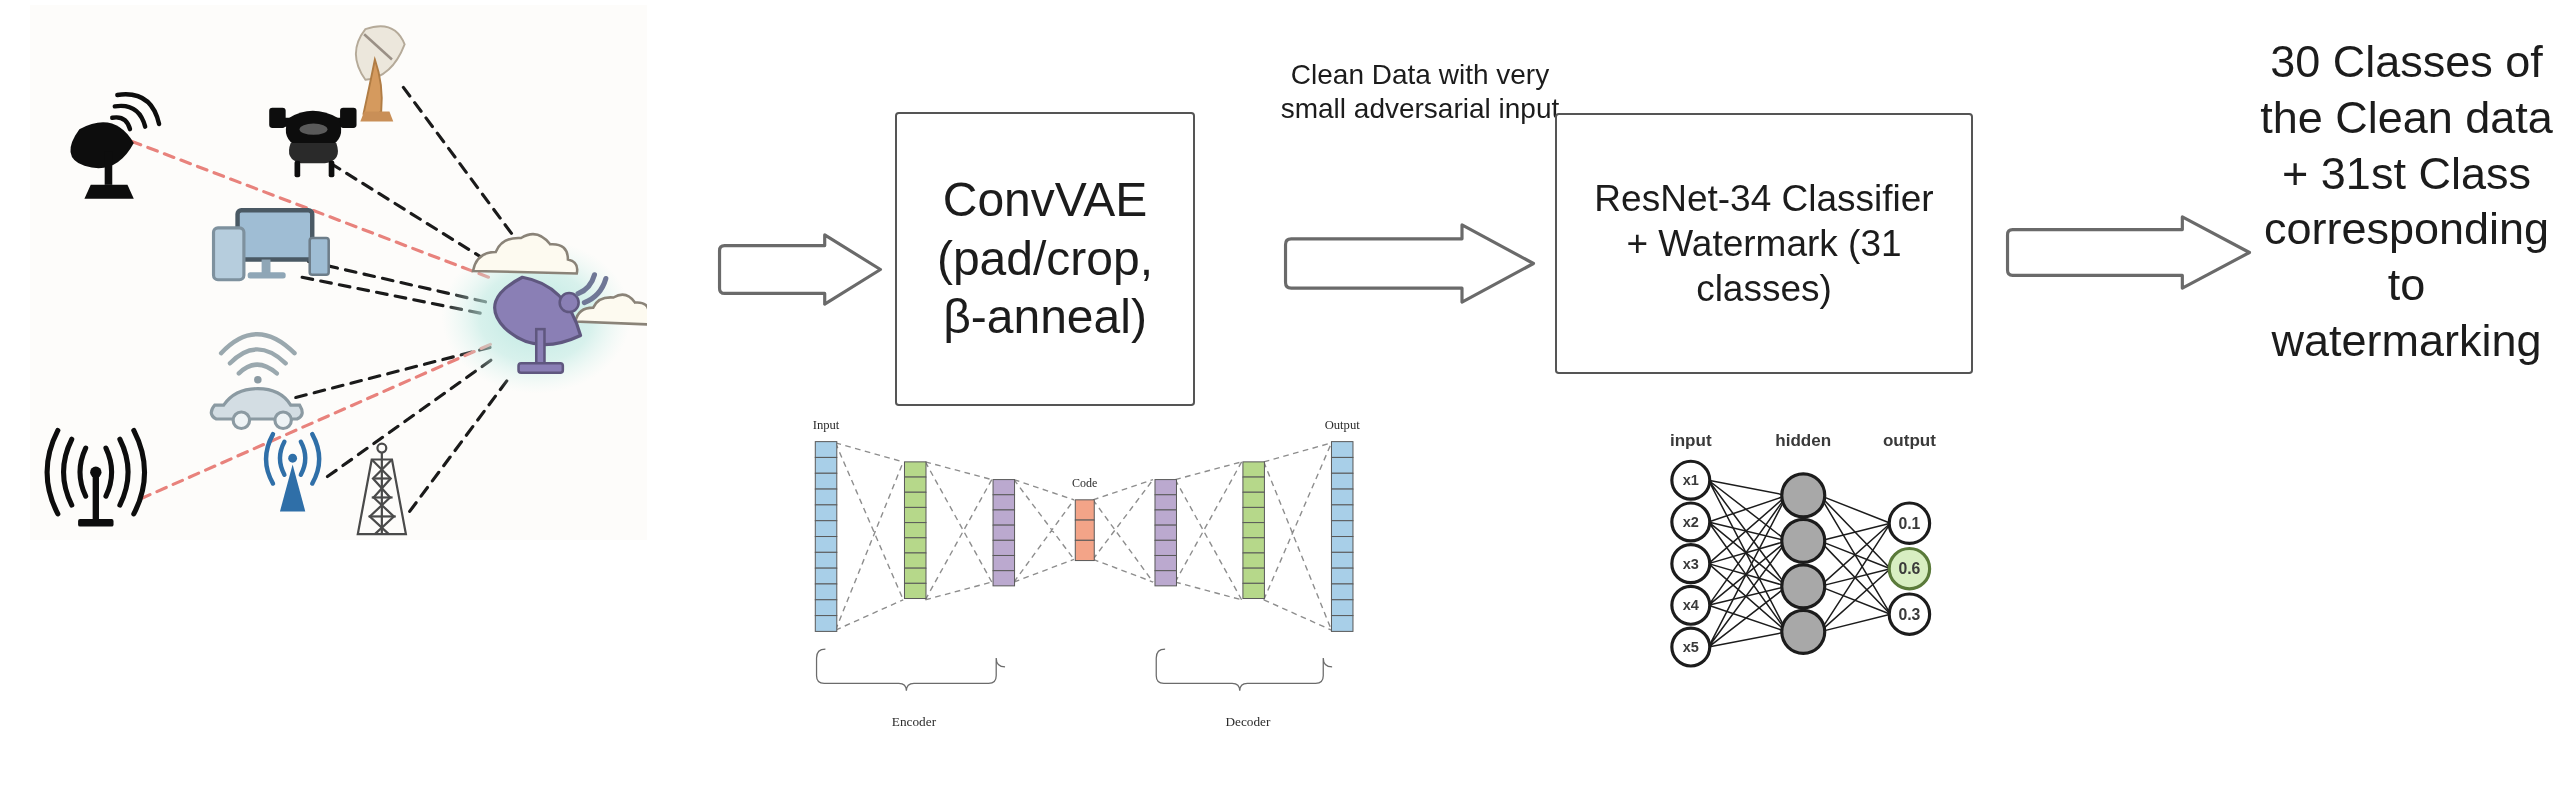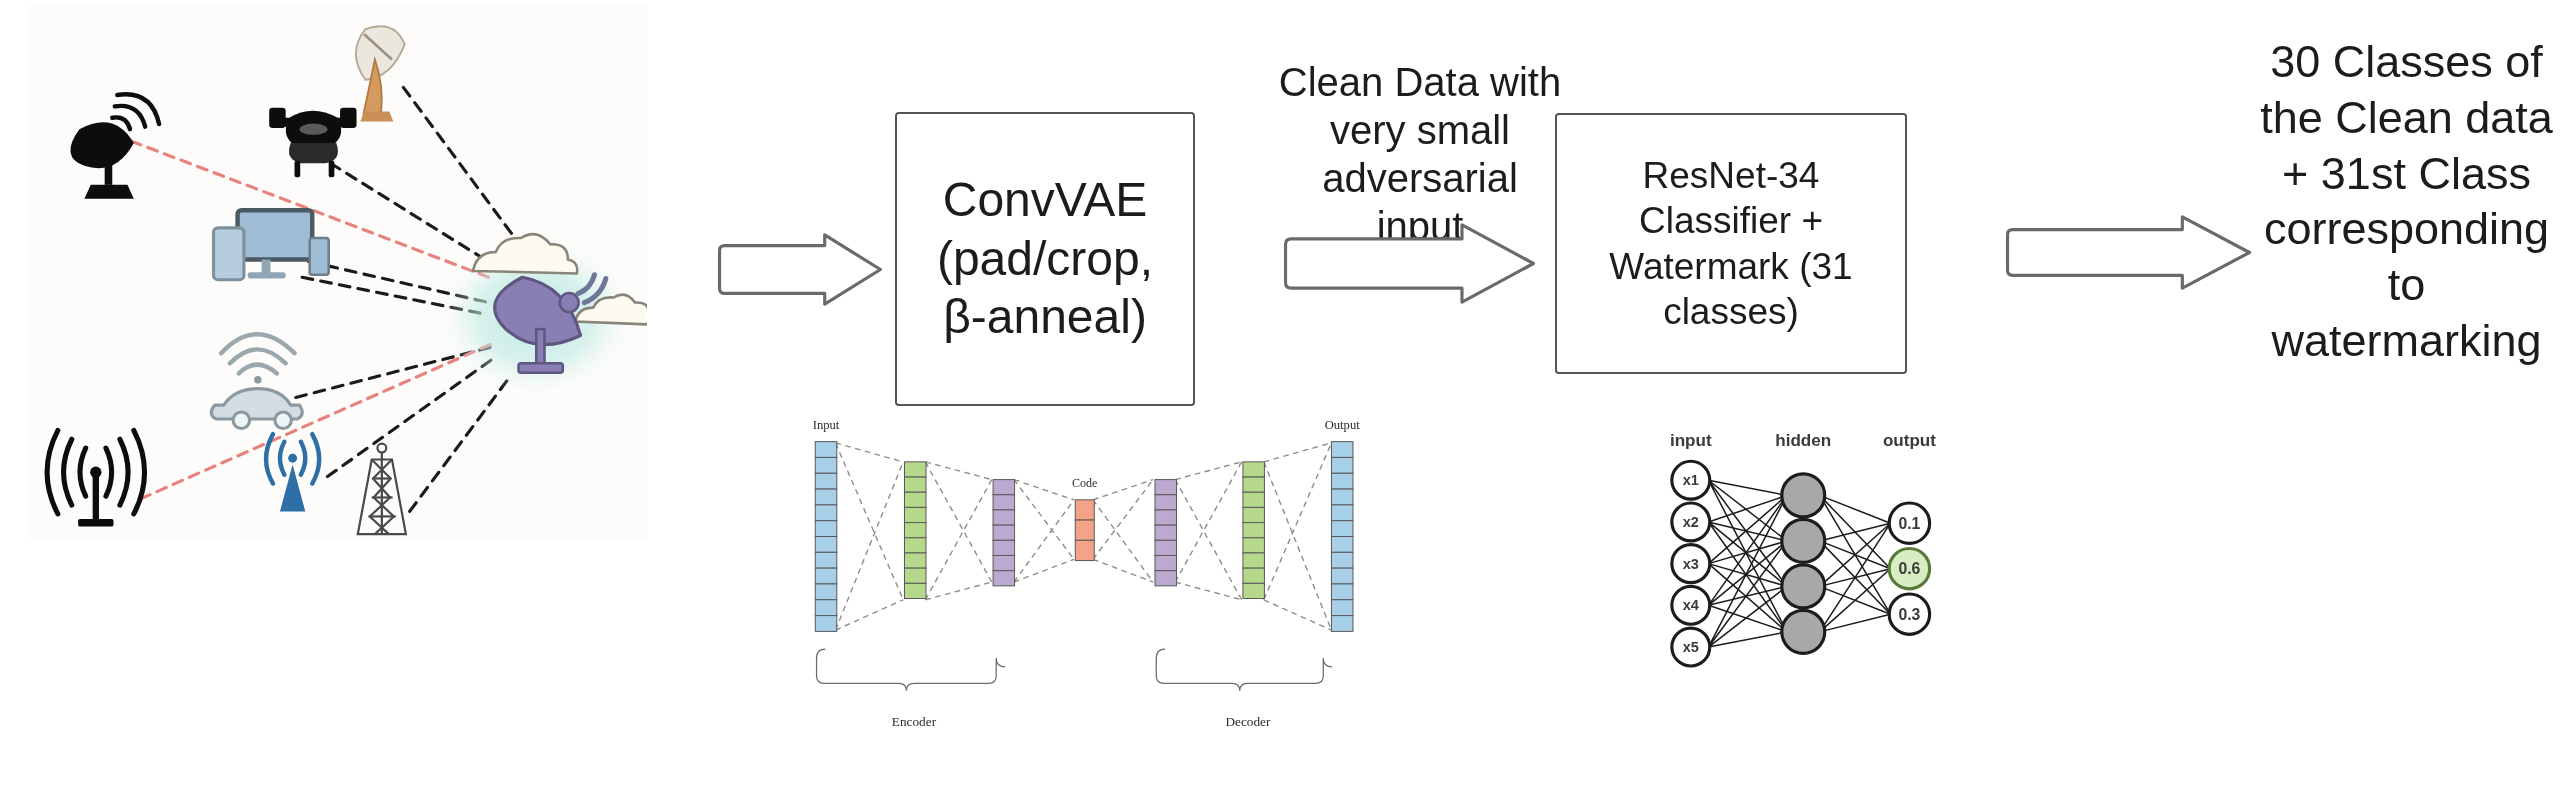--- a/index.html
+++ b/index.html
@@ -46,21 +46,21 @@
     color: #1c1c1c;
   }
   #convvae-box {
     left: 895px; top: 112px;
     width: 300px; height: 294px;
     font-size: 48px;
     padding: 0 16.4px;
   }
   #resnet-box {
     left: 1555px; top: 113px;
-    width: 352px; height: 261px;
+    width: 418px; height: 261px;
     font-size: 37px;
     padding: 0 27px;
   }
 
   
   .arrow {
     position: absolute;
   }
   .arrow svg { display: block; width: 100%; height: 100%; overflow: visible; }
   .arrow-shape {
@@ -76,21 +76,21 @@
   
   .freetext {
     position: absolute;
     text-align: center;
     line-height: 1.2;
     color: #1c1c1c;
   }
   #clean-data-label {
     left: 1277px; top: 58px;
     width: 286px;
-    font-size: 40px;
+    font-size: 28px;
   }
   #output-desc-label {
     left: 2258px; top: 34px;
     width: 297px;
     font-size: 45px;
     line-height: 1.24;
   }
 
   
   #autoencoder-figure {

